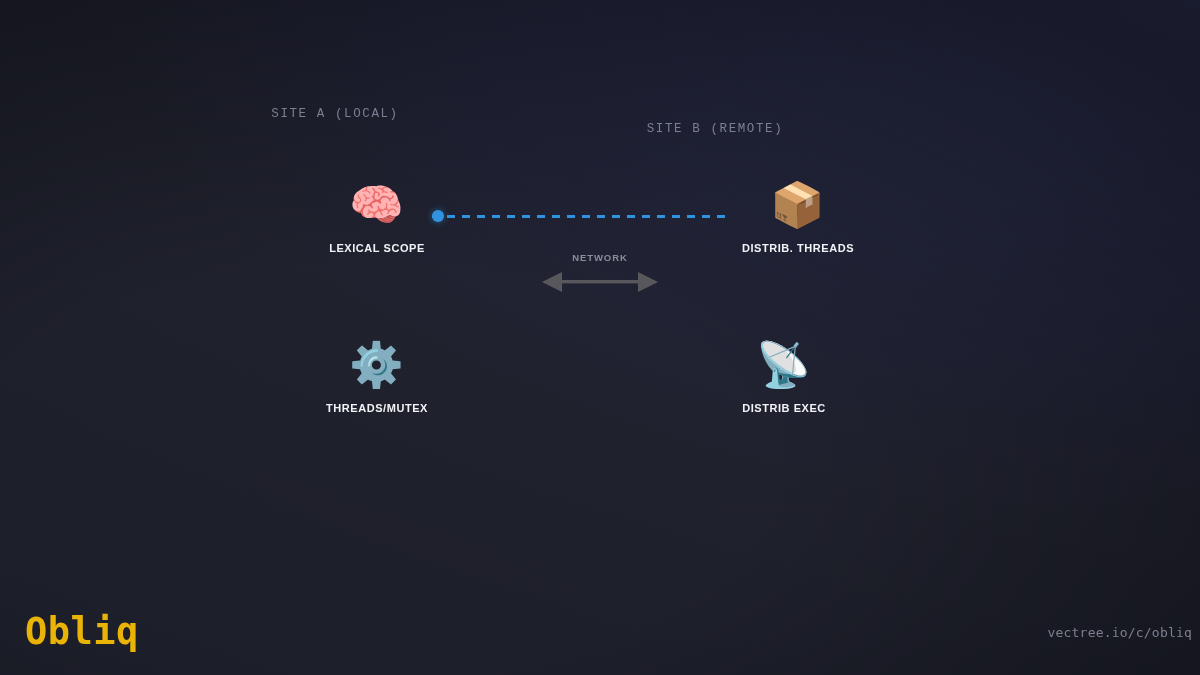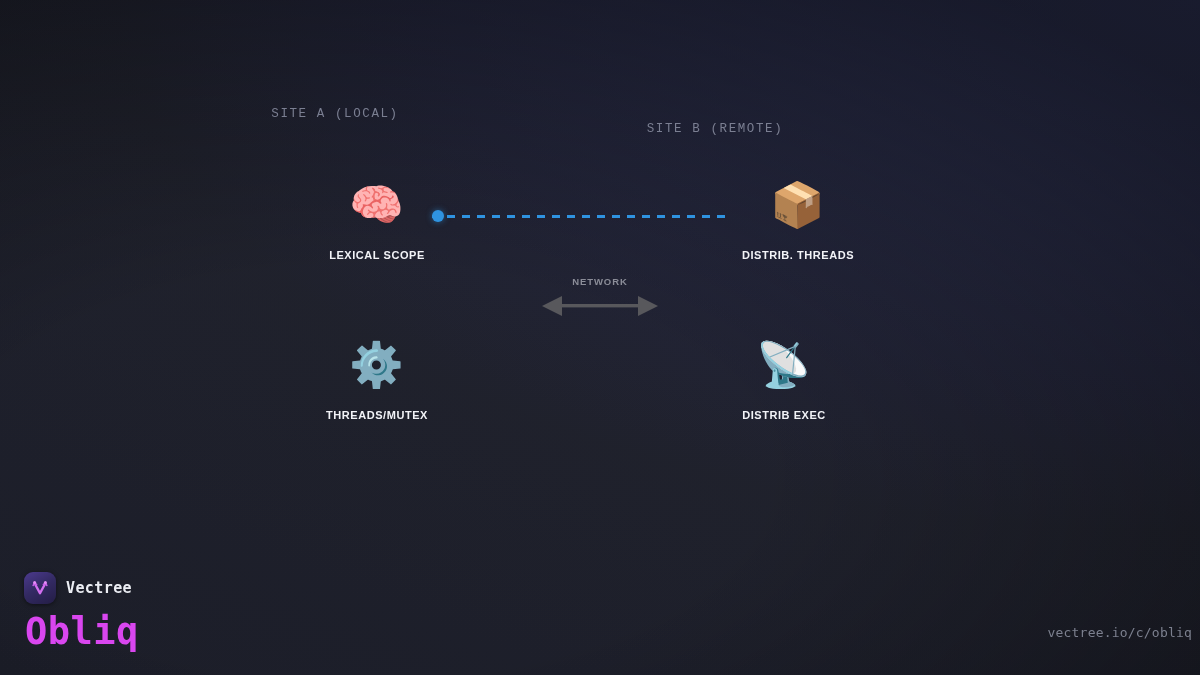--- a/index.html
+++ b/index.html
@@ -54,21 +54,21 @@
   }
   .node-icon {
     font-family:"DejaVu Sans", sans-serif;
     font-size:44px;
     line-height:54px;
     display:block;
     user-select:none;
   }
   .node-label {
     display:block;
-    margin-top:17px;
+    margin-top:10px;
     font-family:"Liberation Sans", sans-serif;
     font-size:11px;
     font-weight:bold;
     letter-spacing:0.55px;
     color:#f2f3f7;
     white-space:nowrap;
   }
 
   #node-lexical-scope   { left:377px; top:178px; }
   #node-distrib-objects { left:798px; top:178px; }
@@ -97,21 +97,20 @@
   #network-group { position:absolute; left:542px; top:252px; width:116px; }
   #network-label {
     display:block;
     text-align:center;
     font-family:"Liberation Sans", sans-serif;
     font-size:9.5px;
     font-weight:bold;
     letter-spacing:0.9px;
     color:#8b8d98;
     white-space:nowrap;
-    margin-top:24px;
   }
   #network-arrow { display:block; margin-top:8px; }
 
   
   #brand-block { position:absolute; left:24px; bottom:25px; }
   #brand-row { display:flex; align-items:center; gap:10px; }
   #brand-logo-icon {
     width:32px; height:32px;
     border-radius:9px;
     background:linear-gradient(150deg, #4c3a8e 0%, #332a63 48%, #231d45 100%);
@@ -127,21 +126,21 @@
   }
   #page-title {
     display:block;
     margin-top:9px;
     margin-left:1px;
     font-family:"DejaVu Sans Mono", "Liberation Mono", monospace;
     font-size:37px;
     font-weight:bold;
     letter-spacing:0.5px;
     line-height:1;
-    color:#d946ef;
+    color:#eab308;
   }
 
   #footer-url {
     position:absolute;
     right:8px; bottom:35px;
     font-family:"DejaVu Sans Mono", "Liberation Mono", monospace;
     font-size:13px;
     letter-spacing:0.2px;
     color:#7c808f;
     white-space:nowrap;
@@ -186,28 +185,16 @@
     <svg id="network-arrow" width="116" height="22" viewBox="0 0 116 22">
       <polygon points="0,11 20,1 20,21" fill="#58585c"></polygon>
       <polygon points="116,11 96,1 96,21" fill="#58585c"></polygon>
       <rect x="18" y="9" width="80" height="3.4" fill="#58585c"></rect>
     </svg>
   </div>
 
 </div>
 
 <div id="brand-block">
-  <div id="brand-row">
-    <span id="brand-logo-icon">
-      <svg width="20" height="20" viewBox="0 0 20 20" aria-hidden="true">
-        <path d="M4.6 5.2 L10 15.2 L15.4 5.2" fill="none" stroke="#d36ff0" stroke-width="2.4" stroke-linecap="round" stroke-linejoin="round"></path>
-        <path d="M4.6 5.2 L3.2 7.4 M4.6 5.2 L6.6 6.4" fill="none" stroke="#c85fe8" stroke-width="1.7" stroke-linecap="round"></path>
-        <path d="M15.4 5.2 L16.8 7.4 M15.4 5.2 L13.4 6.4" fill="none" stroke="#c85fe8" stroke-width="1.7" stroke-linecap="round"></path>
-        <circle cx="4.6" cy="4.6" r="1.5" fill="#e58cf7"></circle>
-        <circle cx="15.4" cy="4.6" r="1.5" fill="#e58cf7"></circle>
-      </svg>
-    </span>
-    <span id="brand-name">Vectree</span>
-  </div>
   <span id="page-title">Obliq</span>
 </div>
 
 <div id="footer-url">vectree.io/c/obliq</div>
 
 </body></html>

